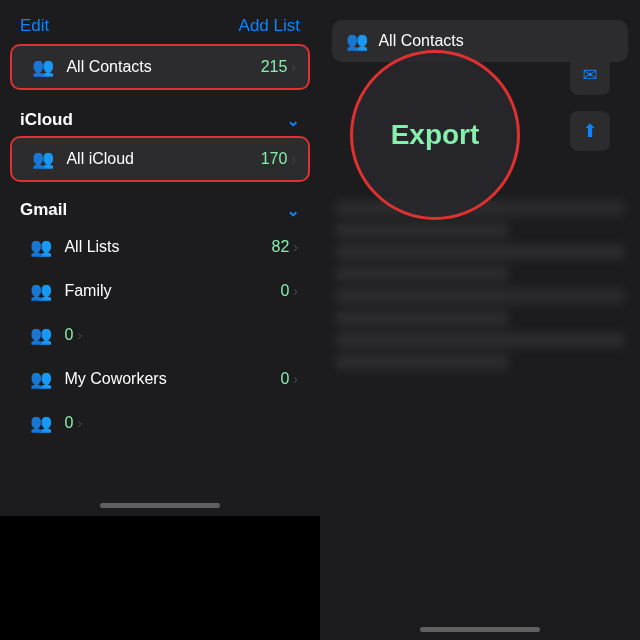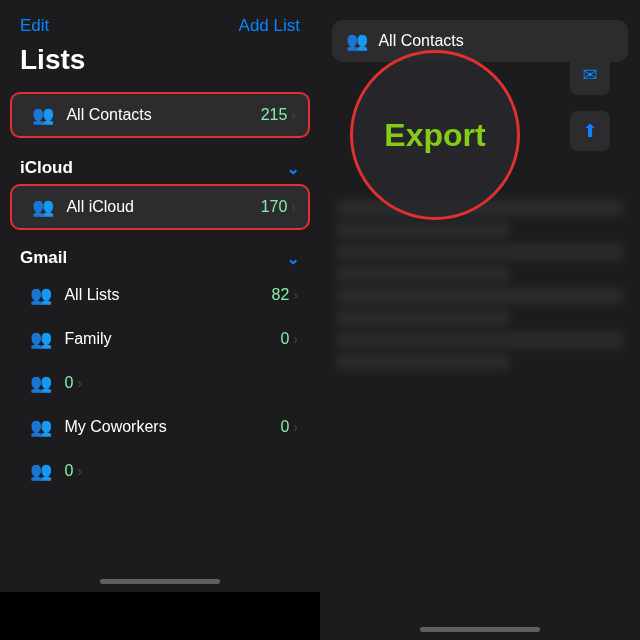--- a/index.html
+++ b/index.html
@@ -8,21 +8,21 @@
       height: 640px;
       background: #000;
       display: flex;
       font-family: -apple-system, BlinkMacSystemFont, 'SF Pro Display', 'Helvetica Neue', sans-serif;
       overflow: hidden;
     }
 
     
     .left-panel {
       width: 320px;
-      height: 592px;
+      height: 516px;
       background: #1c1c1e;
       display: flex;
       flex-direction: column;
       padding: 0;
       position: relative;
     }
 
     .left-header {
       display: flex;
       justify-content: space-between;
@@ -172,22 +172,22 @@
       border: 3px solid #e03030;
       border-radius: 50%;
       display: flex;
       align-items: center;
       justify-content: center;
       background: rgba(40, 40, 45, 0.85);
       z-index: 10;
     }
 
     .export-label {
-      color: #84cc16;
-      font-size: 32px;
+      color: #86efac;
+      font-size: 28px;
       font-weight: 600;
     }
 
     .action-icons {
       position: absolute;
       top: 55px;
       right: 30px;
       display: flex;
       flex-direction: column;
       gap: 16px;
@@ -242,21 +242,20 @@
     }
   </style>
 </head>
 <body>
 
 <div class="left-panel">
   <div class="left-header">
     <span class="header-btn">Edit</span>
     <span class="header-btn">Add List</span>
   </div>
-  <div class="left-title">Lists</div>
 
   <div class="all-contacts-section">
     <div class="list-item">
       <span class="contacts-icon">👥</span>
       <span class="item-label">All Contacts</span>
       <span class="item-count">215</span>
       <span class="item-chevron">›</span>
     </div>
   </div>
 

